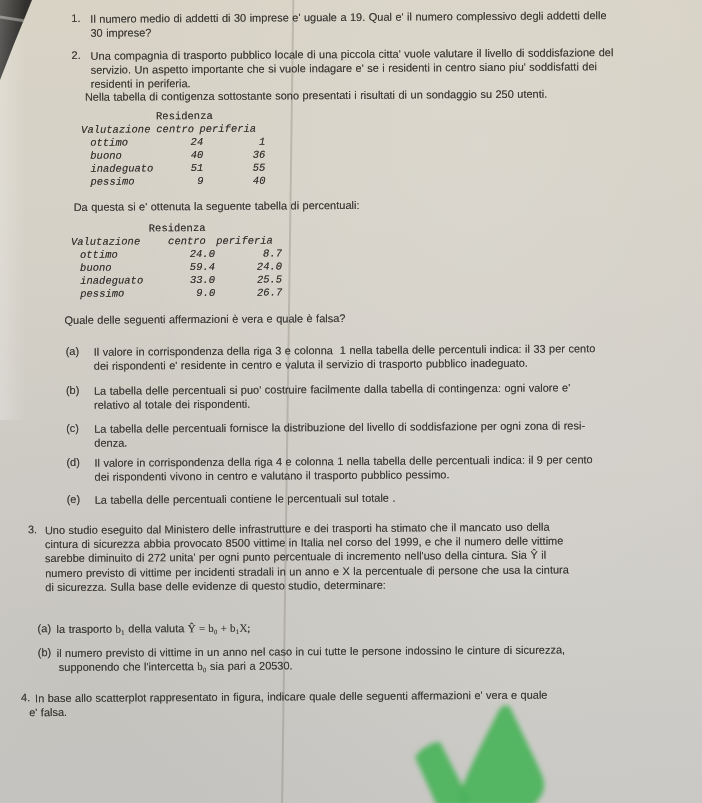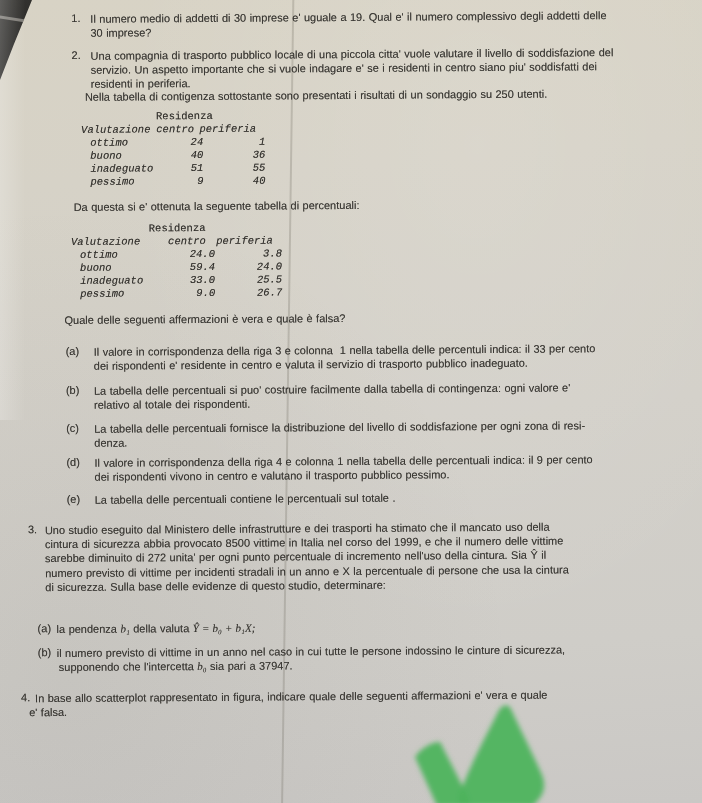--- a/index.html
+++ b/index.html
@@ -26,21 +26,21 @@
     font-family:"Liberation Mono","DejaVu Sans Mono",monospace;
     font-size:10.5px;line-height:13px;color:#34322e;
     text-shadow:0 0 .5px rgba(52,50,46,.6);
   }
   .t-row{white-space:pre;height:13px;}
   .cell{display:inline-block;vertical-align:top;font-style:italic;}
   .t1 .lab{width:75px;} .t1 .c1{width:38px;text-align:right;} .t1 .c2{width:62px;text-align:right;}
   .t2 .lab{width:75px;} .t2 .c1{width:60px;text-align:right;} .t2 .c2{width:67px;text-align:right;}
   .row-lab{padding-left:9px;}
   .group-hd.g1{margin-left:75px;} .group-hd.g2{margin-left:78px;}
-  .math{font-family:"Liberation Serif","DejaVu Serif",serif;font-style:italic;}
+  .math{font-family:"Liberation Serif","DejaVu Serif",serif;}
   .dark-corner{
     position:absolute;left:0;top:0;width:40px;height:90px;
     clip-path:polygon(0 0,32px 0,14px 44px,0 80px);
     background:linear-gradient(160deg,#343330,#262523 70%);
   }
   .dark-corner .glint{
     position:absolute;left:-4px;top:18px;width:40px;height:2.5px;
     background:rgba(190,186,178,.55);transform:rotate(9deg);
   }
   .crease{
@@ -91,21 +91,21 @@
       <div class="t-row"><span class="cell lab row-lab">buono</span><span class="cell c1">40</span><span class="cell c2">36</span></div>
       <div class="t-row"><span class="cell lab row-lab">inadeguato</span><span class="cell c1">51</span><span class="cell c2">55</span></div>
       <div class="t-row"><span class="cell lab row-lab">pessimo</span><span class="cell c1">9</span><span class="cell c2">40</span></div>
     </div>
 
     <div class="abs line" style="left:75px;top:198px;">Da questa si e' ottenuta la seguente tabella di percentuali:</div>
 
     <div class="abs mono t2" style="left:72px;top:221px;">
       <div class="t-row group-hd g2">Residenza</div>
       <div class="t-row"><span class="cell lab">Valutazione</span><span class="cell c1">centro</span><span class="cell c2">periferia</span></div>
-      <div class="t-row"><span class="cell lab row-lab">ottimo</span><span class="cell c1">24.0</span><span class="cell c2">3.8</span></div>
+      <div class="t-row"><span class="cell lab row-lab">ottimo</span><span class="cell c1">24.0</span><span class="cell c2">8.7</span></div>
       <div class="t-row"><span class="cell lab row-lab">buono</span><span class="cell c1">59.4</span><span class="cell c2">24.0</span></div>
       <div class="t-row"><span class="cell lab row-lab">inadeguato</span><span class="cell c1">33.0</span><span class="cell c2">25.5</span></div>
       <div class="t-row"><span class="cell lab row-lab">pessimo</span><span class="cell c1">9.0</span><span class="cell c2">26.7</span></div>
     </div>
 
     <div class="abs line" style="left:65px;top:311px;">Quale delle seguenti affermazioni è vera e quale è falsa?</div>
 
     <div class="abs" style="left:94px;top:343px;">
       <span class="opt-letter">(a)</span>
       <div class="line">Il valore in corrispondenza della riga 3 e colonna  1 nella tabella delle percentuli indica: il 33 per cento</div>
@@ -135,27 +135,27 @@
       <span class="qnum" style="left:-17px;">3.</span>
       <div class="line">Uno studio eseguito dal Ministero delle infrastrutture e dei trasporti ha stimato che il mancato uso della</div>
       <div class="line">cintura di sicurezza abbia provocato 8500 vittime in Italia nel corso del 1999, e che il numero delle vittime</div>
       <div class="line">sarebbe diminuito di 272 unita' per ogni punto percentuale di incremento nell'uso della cintura. Sia Ŷ il</div>
       <div class="line">numero previsto di vittime per incidenti stradali in un anno e X la percentuale di persone che usa la cintura</div>
       <div class="line">di sicurezza. Sulla base delle evidenze di questo studio, determinare:</div>
     </div>
 
     <div class="abs" style="left:55px;top:620px;">
       <span class="opt-letter" style="left:-19px;">(a)</span>
-      <div class="line"><span>la pendenza </span><span class="math">b₁</span><span> della valuta </span><span class="math">Ŷ = b₀ + b₁X;</span></div>
+      <div class="line"><span>la trasporto </span><span class="math">b₁</span><span> della valuta </span><span class="math">Ŷ = b₀ + b₁X;</span></div>
     </div>
 
     <div class="abs" style="left:55px;top:644px;">
       <span class="opt-letter" style="left:-19px;">(b)</span>
       <div class="line">il numero previsto di vittime in un anno nel caso in cui tutte le persone indossino le cinture di sicurezza,</div>
-      <div class="line" style="margin-left:2px;"><span>supponendo che l'intercetta </span><span class="math">b₀</span><span> sia pari a 37947.</span></div>
+      <div class="line" style="margin-left:2px;"><span>supponendo che l'intercetta </span><span class="math">b₀</span><span> sia pari a 20530.</span></div>
     </div>
 
     <div class="abs" style="left:33px;top:689px;">
       <span class="qnum" style="left:-14px;">4.</span>
       <div class="line">In base allo scatterplot rappresentato in figura, indicare quale delle seguenti affermazioni e' vera e quale</div>
       <div class="line" style="margin-left:-6px;">e' falsa.</div>
     </div>
 
   </div>
 

